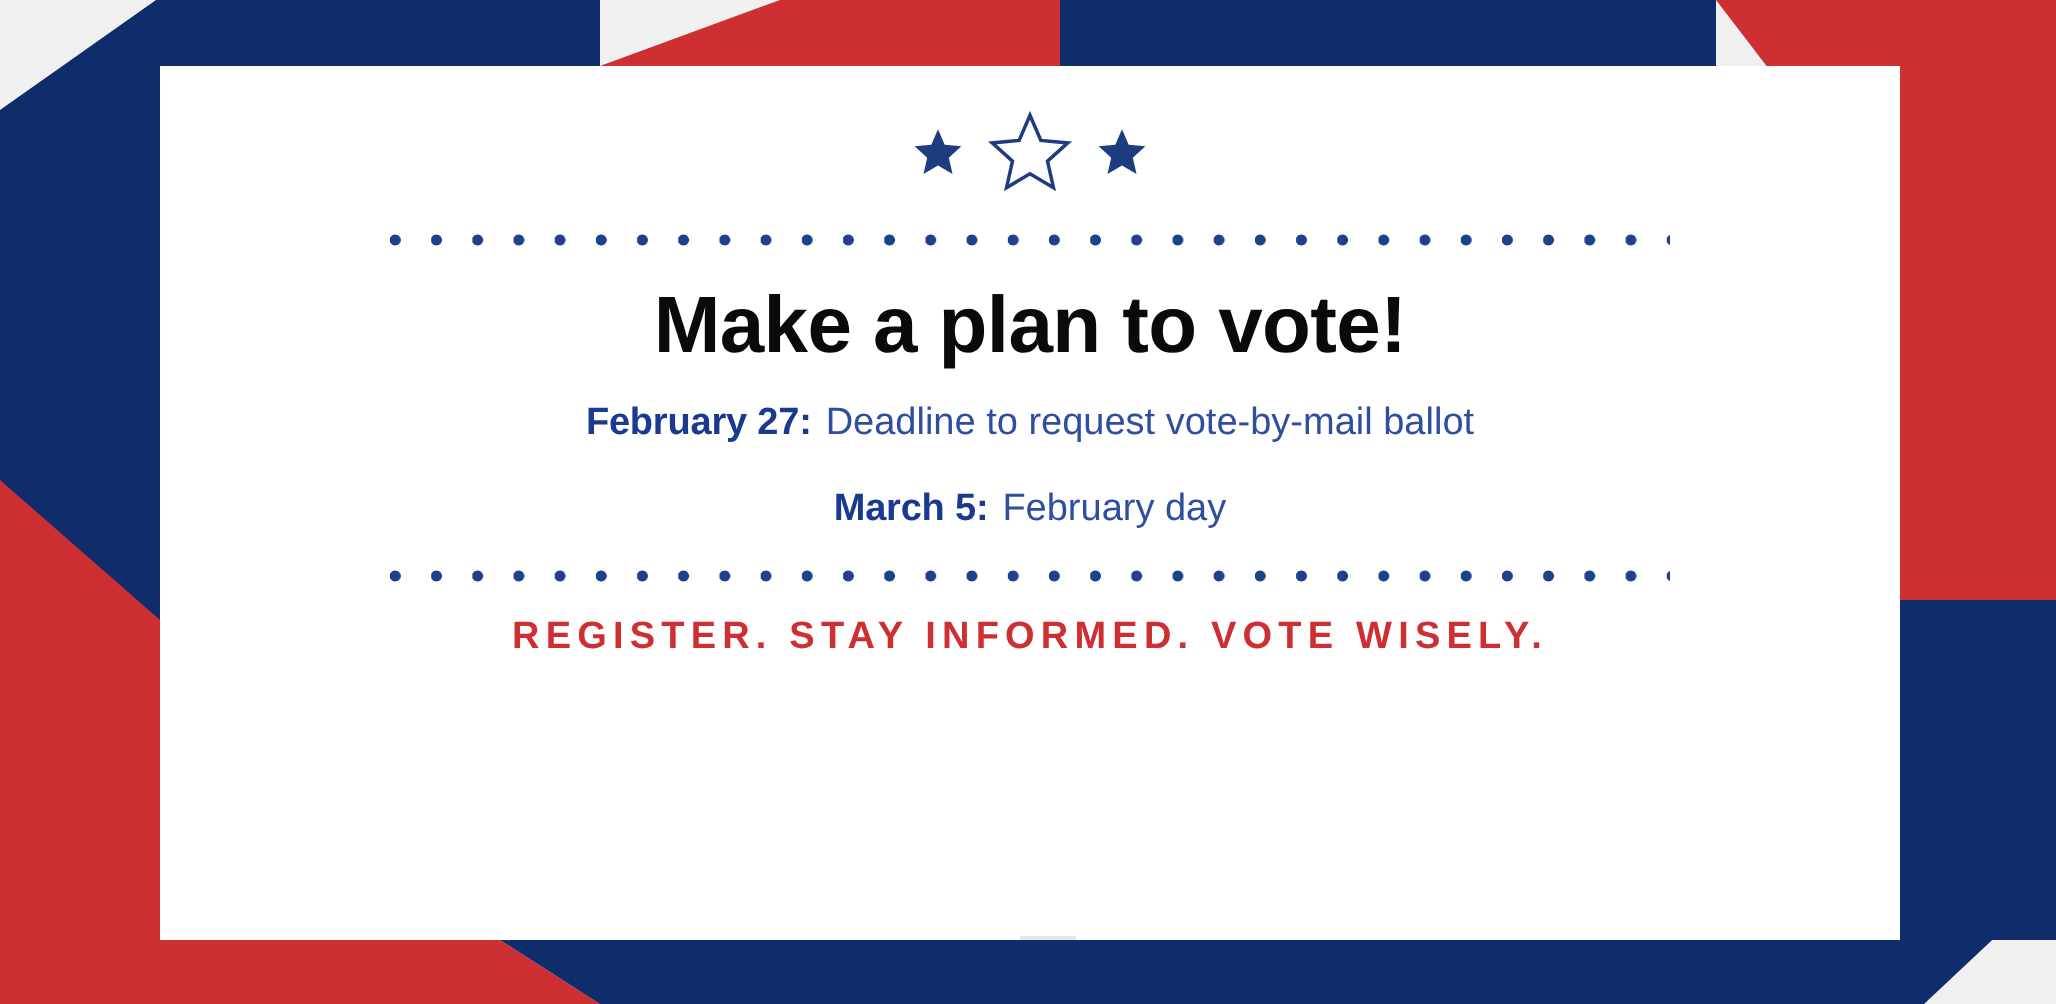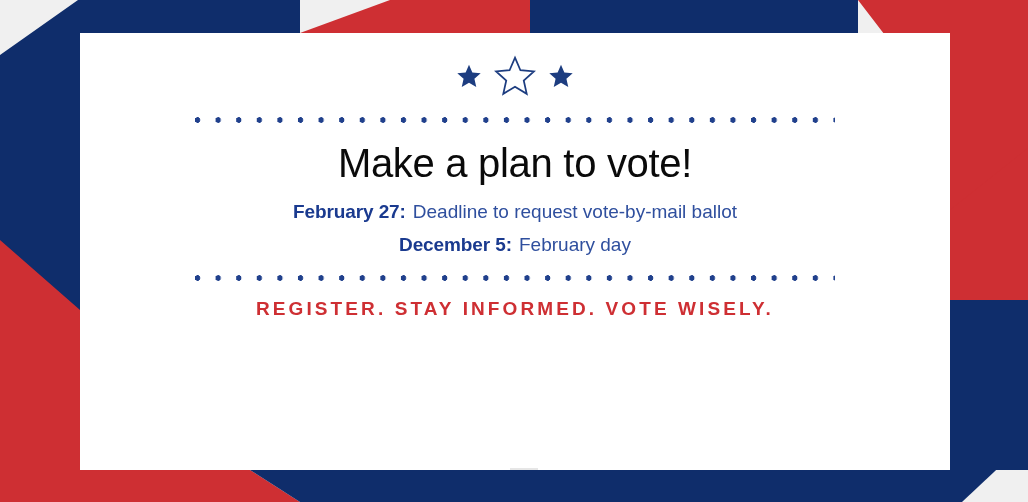--- a/index.html
+++ b/index.html
@@ -63,35 +63,35 @@
     background-size: 20.6px 6px;
     background-repeat: repeat-x;
   }
   .divider.bottom {
     margin: 0;
   }
 
   .headline {
     font-family: "Liberation Sans Narrow", "Liberation Sans", sans-serif;
     font-size: 40px;
-    font-weight: normal;
+    font-weight: bold;
     color: #0a0a0a;
     letter-spacing: -0.3px;
     margin: 18px 0 0 0;
     line-height: 1.1;
     text-align: right;
   }
 
   .schedule {
     margin-top: 16px;
     width: 100%;
     display: flex;
     flex-direction: column;
     align-items: center;
-    gap: 10px;
+    gap: 20px;
   }
 
   .sched-row {
     font-size: 19px;
     line-height: 1.2;
     text-align: center;
     white-space: nowrap;
   }
   .sched-label {
     font-weight: bold;
@@ -171,21 +171,21 @@
 
     <div class="divider"></div>
 
     <h1 class="headline">Make a plan to vote!</h1>
 
     <div class="schedule">
       <div class="sched-row">
         <span class="sched-label">February 27:</span><span class="sched-desc">Deadline to request vote-by-mail ballot</span>
       </div>
       <div class="sched-row">
-        <span class="sched-label">December 5:</span><span class="sched-desc">February day</span>
+        <span class="sched-label">March 5:</span><span class="sched-desc">February day</span>
       </div>
     </div>
 
     <div class="divider bottom" style="margin-top:18px"></div>
 
     <div class="cta">REGISTER. STAY INFORMED. VOTE WISELY.</div>
 
     <div class="card-seam"></div>
   </div>
 

